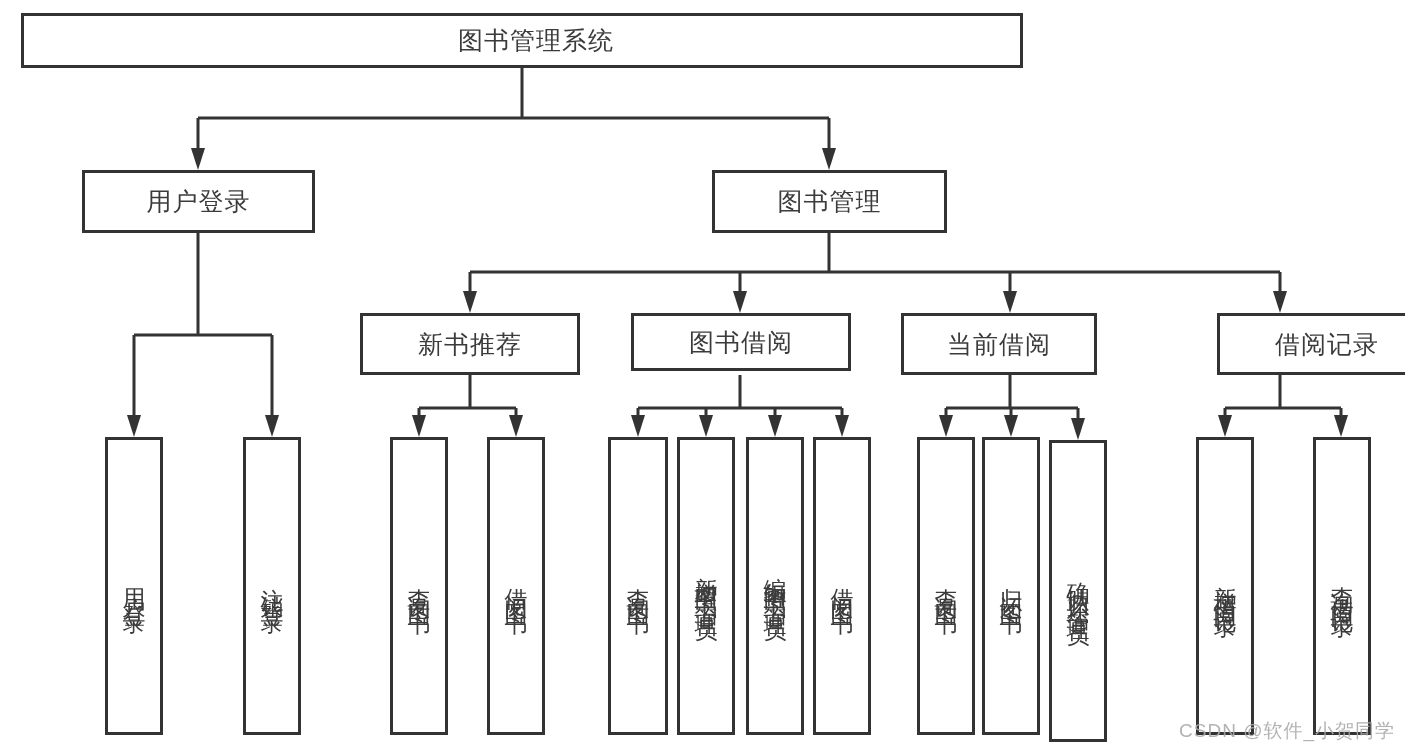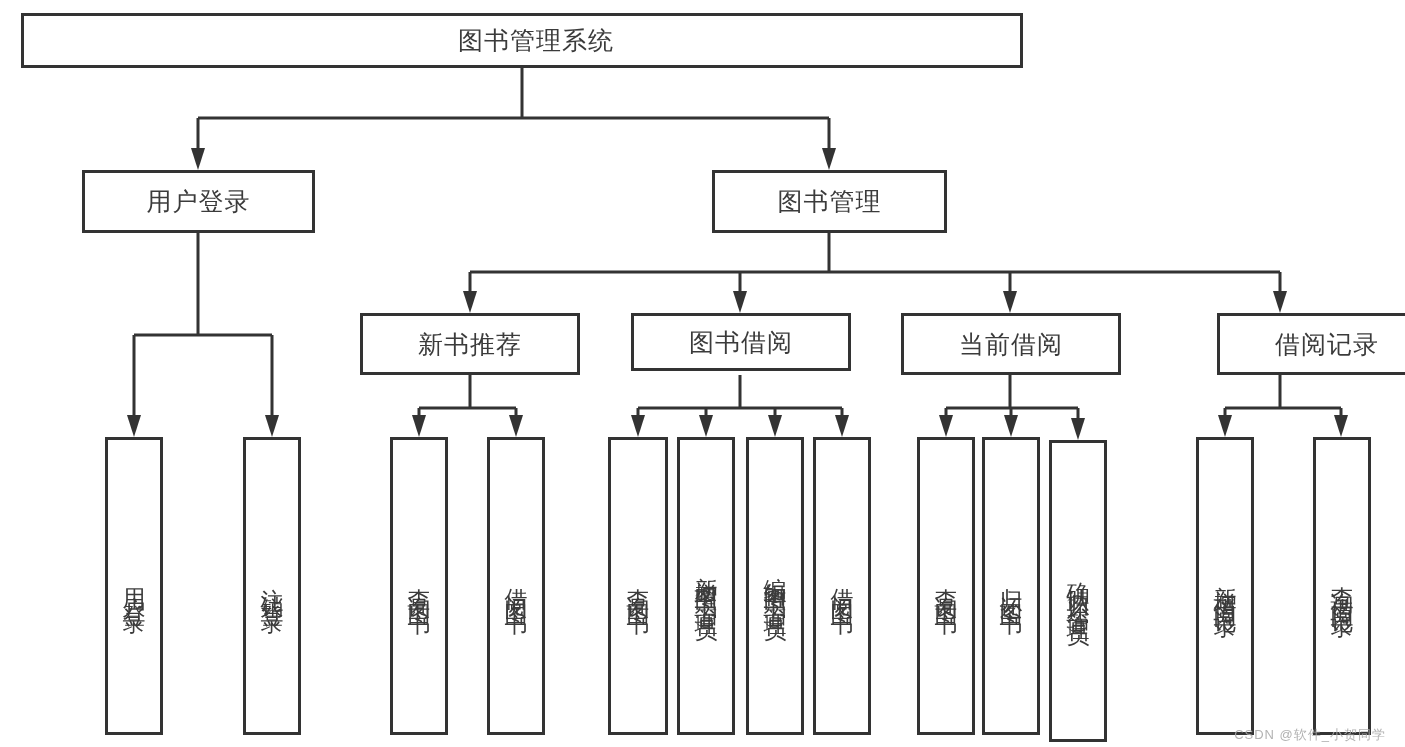--- a/index.html
+++ b/index.html
@@ -20,21 +20,21 @@
     border:3px solid #333333;background:#ffffff;
     display:flex;align-items:center;justify-content:center;
     font-size:25px;letter-spacing:1px;
     box-sizing:border-box;
   }
   .n-root{left:21px;top:13px;width:1002px;height:55px;padding-left:28px;}
   .n-user-login{left:82px;top:170px;width:233px;height:63px;}
   .n-book-mgmt{left:712px;top:170px;width:235px;height:63px;}
   .n-new-book-rec{left:360px;top:313px;width:220px;height:62px;}
   .n-book-borrow{left:631px;top:313px;width:220px;height:58px;}
-  .n-current-borrow{left:901px;top:313px;width:220px;height:62px;}
+  .n-current-borrow{left:901px;top:313px;width:196px;height:62px;}
   .n-borrow-record{left:1170px;top:313px;width:220px;height:62px;margin-left:47px;}
 
   .leaf{
     position:absolute;z-index:2;
     top:437px;width:58px;height:298px;
     border:3px solid #333333;background:#ffffff;
     display:flex;align-items:center;justify-content:center;
     box-sizing:border-box;
   }
   .vlbl{
@@ -44,22 +44,22 @@
   }
   .l1{left:105px}.l2{left:243px}.l3{left:390px}.l4{left:487px}
   .l5{left:608px;width:60px}.l6{left:677px}.l7{left:746px}.l8{left:813px}
   .l9{left:917px}.l10{left:982px}
   .l11{left:1049px;top:440px;height:302px}
   .l12{left:1196px}.l13{left:1313px}
   .leaf-long .vlbl{letter-spacing:6px;}
 
   .watermark{
     position:absolute;z-index:5;
-    right:19px;bottom:3px;
-    font-size:13px;letter-spacing:1px;
+    right:10px;bottom:3px;
+    font-size:19px;letter-spacing:1px;
     color:rgba(170,170,170,0.9);
   }
 </style>
 </head>
 <body>
 
 <div class="stage">
 
   <svg class="wires" width="1405" height="747">
     <g>

